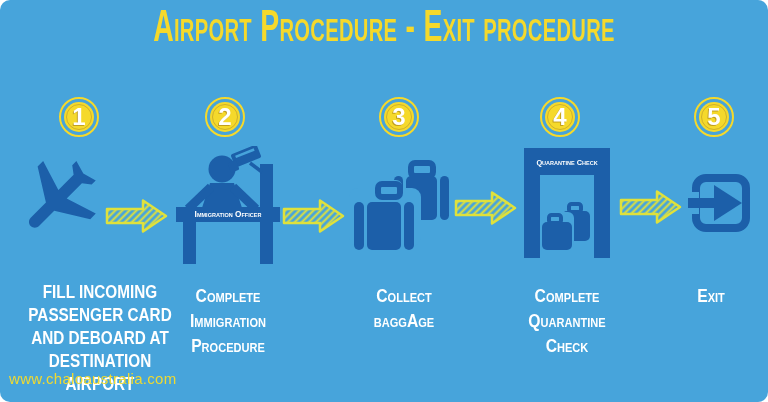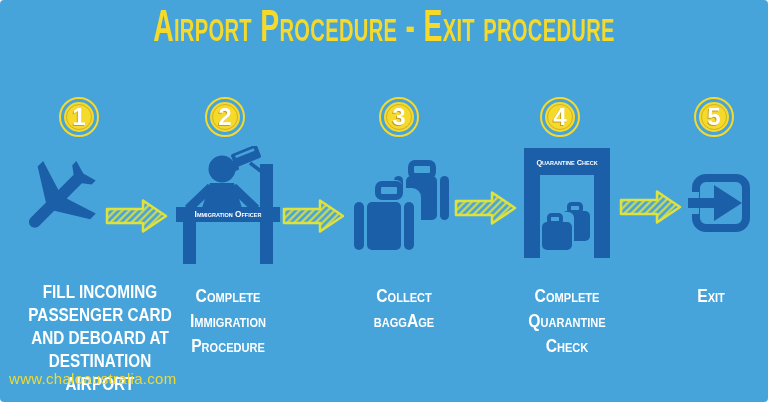--- a/index.html
+++ b/index.html
@@ -1,18 +1,18 @@
 <!DOCTYPE html>
 <html><head>
 <meta charset="utf-8">
 <style>
   html,body{margin:0;padding:0;background:#fff;}
   .canvas{
     position:relative;width:768px;height:402px;background:#47a4db;
-    border-radius:4px;overflow:hidden;
+    border-radius:10px;overflow:hidden;
     font-family:"Liberation Sans",sans-serif;
   }
   .title{
     position:absolute;top:0;left:0;width:768px;height:50px;line-height:52px;
     text-align:center;color:#f5d92b;font-weight:bold;font-variant:small-caps;
     font-size:45px;letter-spacing:.5px;transform:scaleX(.63);margin:0;
   }
   .badge{
     position:absolute;width:30px;height:30px;border-radius:50%;
     background:#f5d92b;color:#fff;font-weight:bold;font-size:24px;

